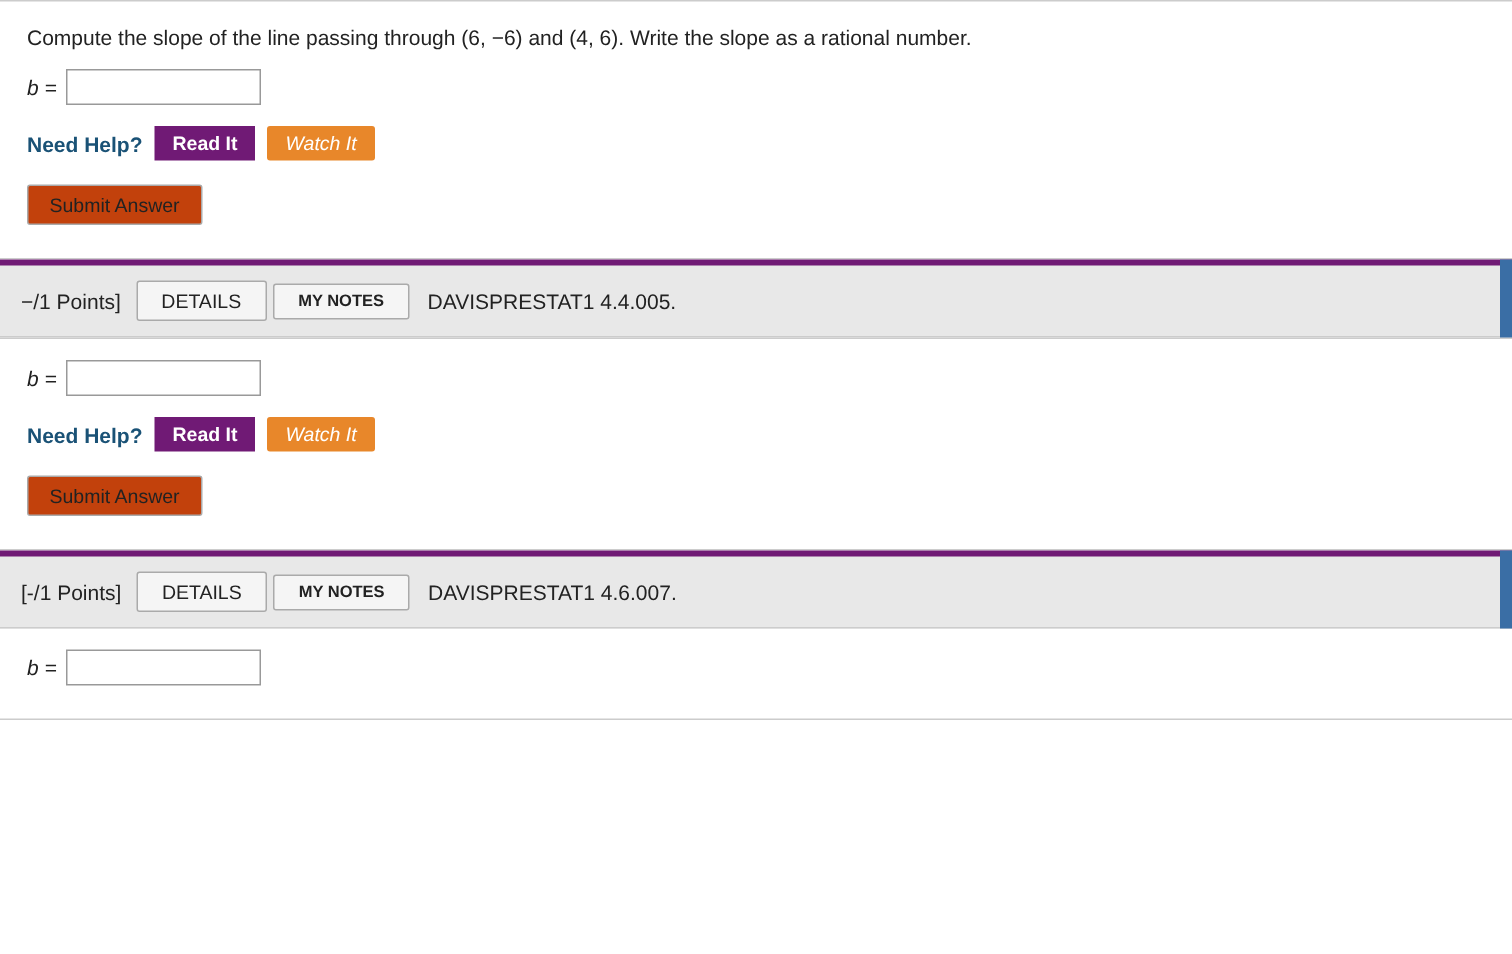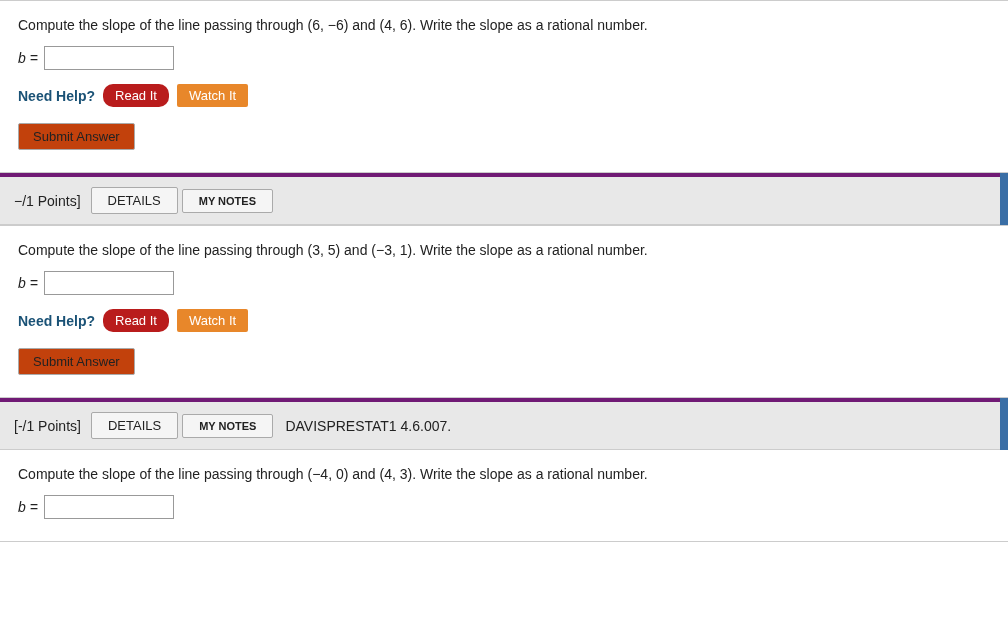--- a/index.html
+++ b/index.html
@@ -52,36 +52,38 @@
       align-items: center;
       gap: 8px;
       margin-bottom: 16px;
     }
     .need-help-label {
       font-weight: bold;
       color: #1a5276;
       font-size: 14px;
     }
     .btn-read-it {
-      background: #b91c1c;
+      background: #701a75;
       color: #fff;
       border: none;
       padding: 4px 12px;
       font-size: 13px;
       cursor: pointer;
-      border-radius: 10px;
+      border-radius: 0;
+      font-weight: bold;
     }
     .btn-watch-it {
       background: #e8872a;
       color: #fff;
       border: none;
       padding: 4px 12px;
       font-size: 13px;
       cursor: pointer;
       border-radius: 2px;
+      font-style: italic;
     }
     .submit-row {
       margin-bottom: 8px;
     }
     .btn-submit {
       background: #c2410c;
       color: #222;
       border: 1px solid #aaa;
       padding: 5px 14px;
       font-size: 13px;
@@ -165,26 +167,26 @@
     <div class="submit-row">
       <button class="btn-submit">Submit Answer</button>
     </div>
   </div>
 
   <div class="details-bar-container" style="position:relative;">
     <div class="details-bar">
       <span class="points-label">−/1 Points]</span>
       <button class="btn-details">DETAILS</button>
       <button class="btn-my-notes">MY NOTES</button>
+      <span class="problem-id">DAVISPRESTAT1 4.4.005.</span>
     </div>
     <div class="side-marker"></div>
   </div>
 
   <div class="question-block">
-    <div class="question-text">Compute the slope of the line passing through (3, 5) and (−3, 1). Write the slope as a rational number.</div>
     <div class="answer-row">
       <span class="answer-label">b =</span>
       <input class="answer-input" type="text" value="" style="">
     </div>
     <div class="need-help-row">
       <span class="need-help-label">Need Help?</span>
       <button class="btn-read-it">Read It</button>
       <button class="btn-watch-it">Watch It</button>
     </div>
     <div class="submit-row">
@@ -196,20 +198,19 @@
     <div class="details-bar">
       <span class="points-label">[-/1 Points]</span>
       <button class="btn-details">DETAILS</button>
       <button class="btn-my-notes">MY NOTES</button>
       <span class="problem-id">DAVISPRESTAT1 4.6.007.</span>
     </div>
     <div class="side-marker"></div>
   </div>
 
   <div class="last-block">
-    <div class="question-text">Compute the slope of the line passing through (−4, 0) and (4, 3). Write the slope as a rational number.</div>
     <div class="answer-row">
       <span class="answer-label">b =</span>
       <input class="answer-input" type="text" value="" style="">
     </div>
   </div>
 
 </div>
 
 </body></html>

